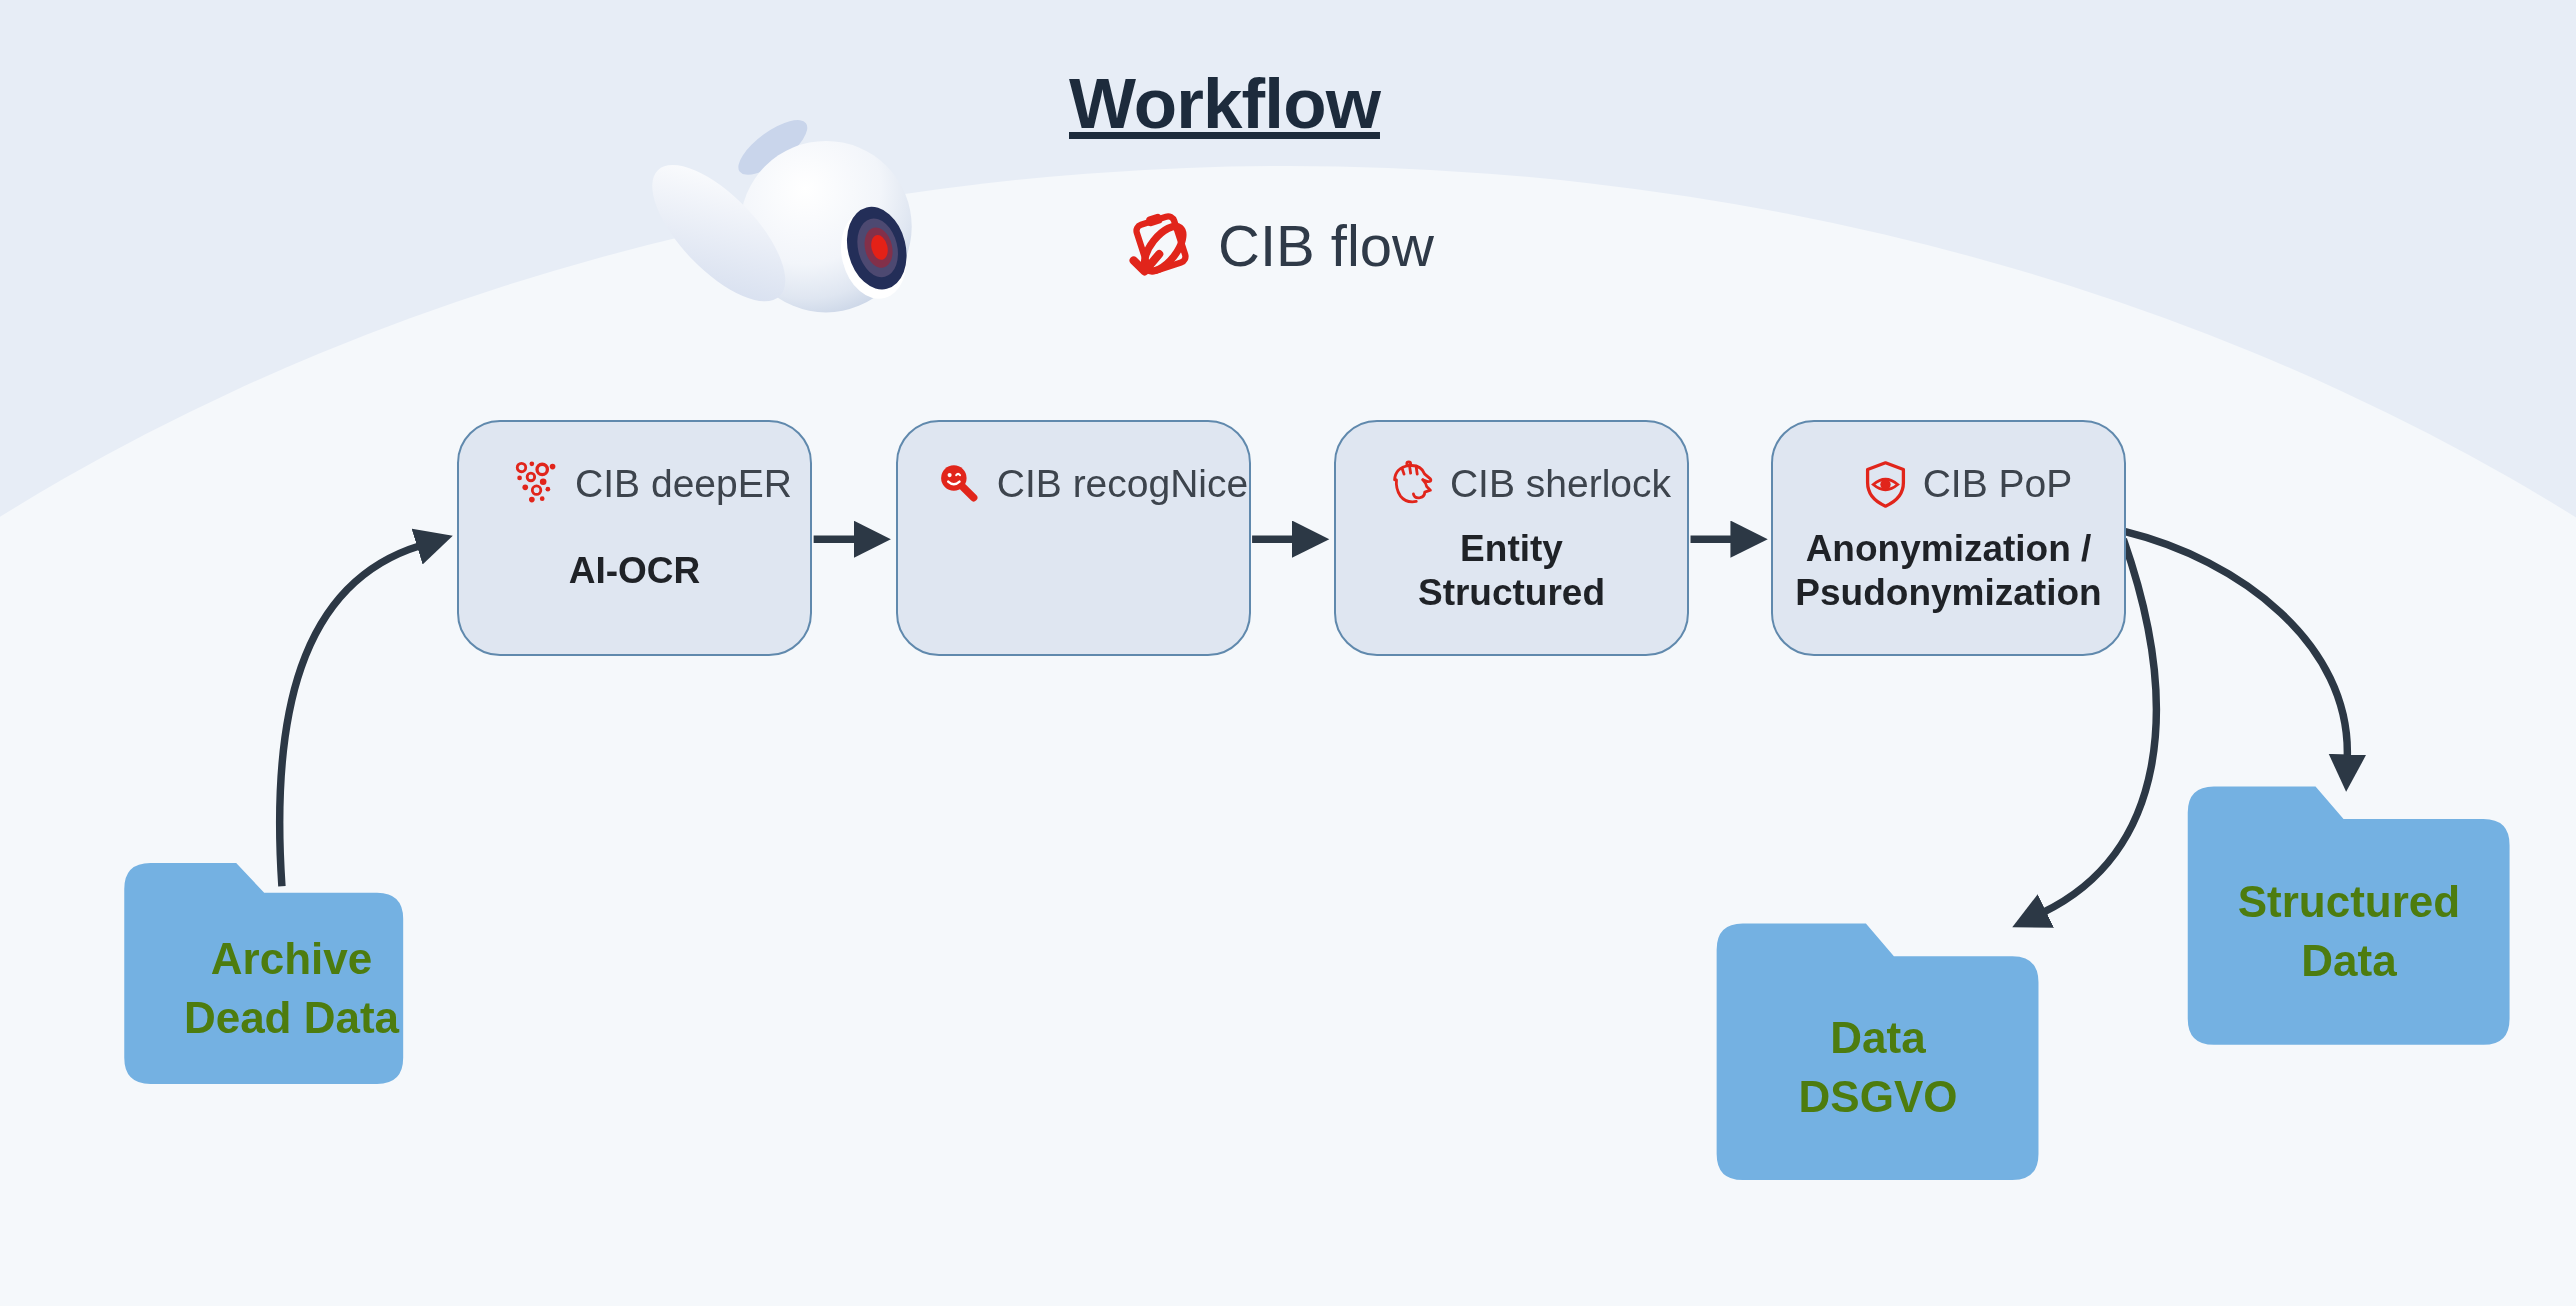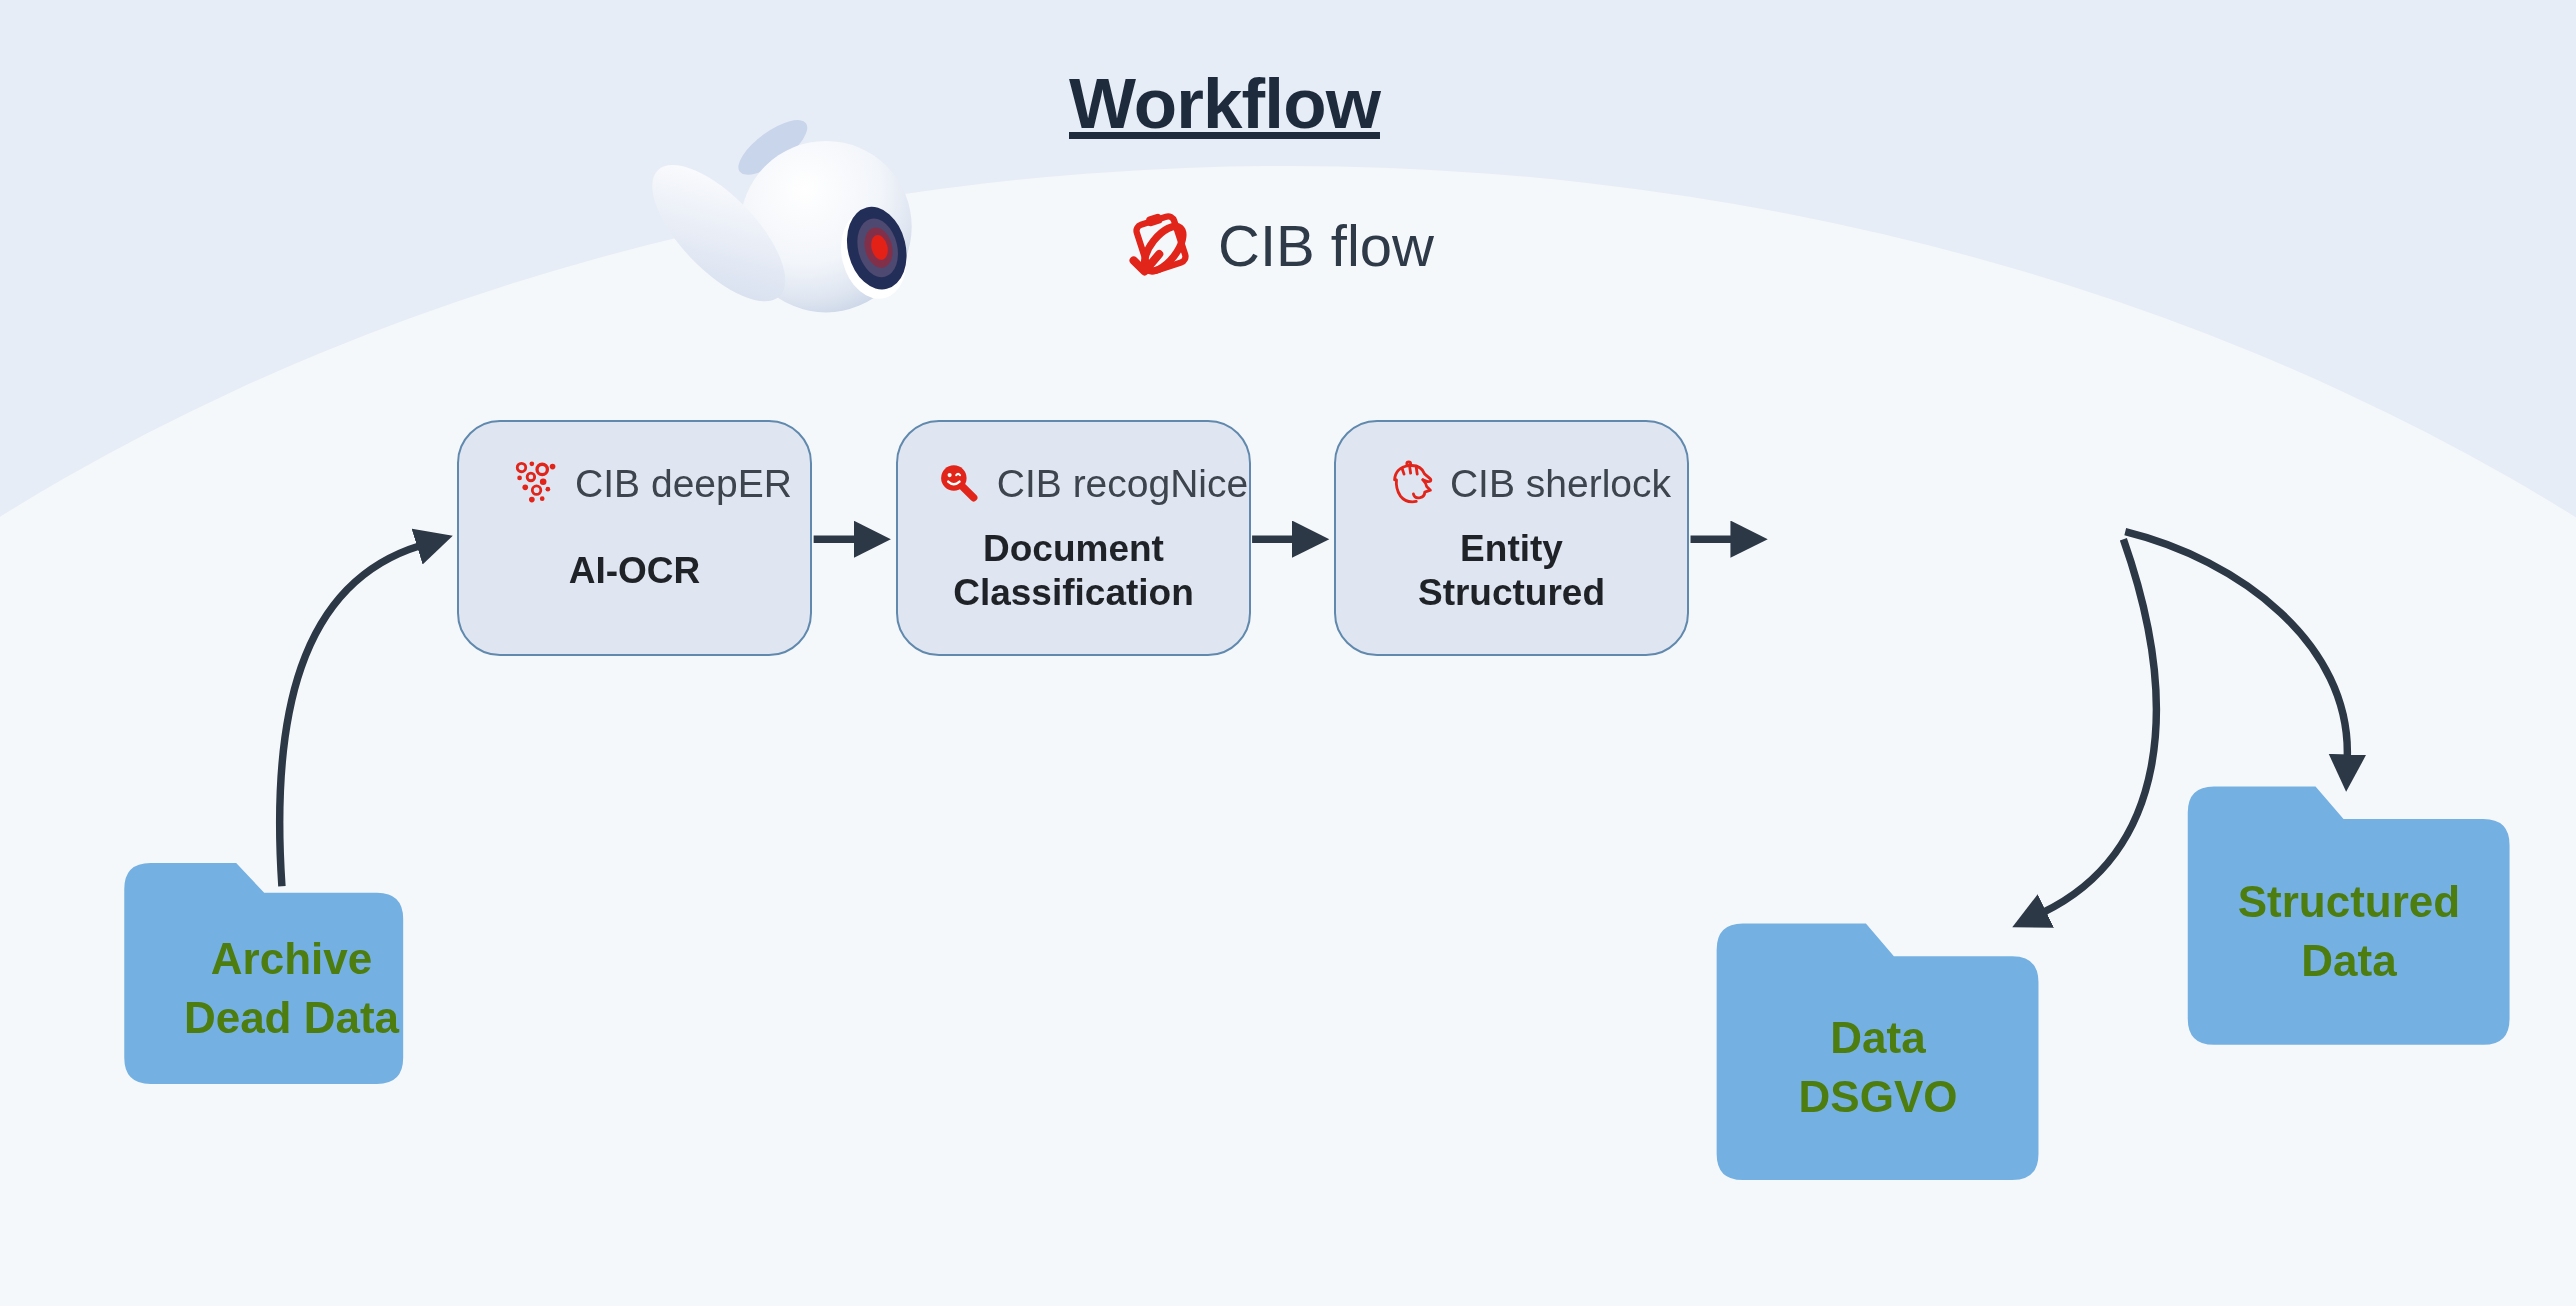--- a/index.html
+++ b/index.html
@@ -144,24 +144,20 @@
     <div class="pbox-head">
       <svg width="49" height="49" viewBox="0 0 52 52">
         <circle cx="20" cy="19" r="13.5" fill="#e1251b"></circle>
         <circle cx="15.5" cy="16" r="2.2" fill="#ffffff"></circle>
         <path d="M22.5,16 Q24.5,13.5 26.5,16" stroke="#ffffff" stroke-width="2.2" fill="none" stroke-linecap="round"></path>
         <path d="M14,23 Q20,28.5 26,23" stroke="#ffffff" stroke-width="2.6" fill="none" stroke-linecap="round"></path>
         <path d="M30,29 L41,40" stroke="#e1251b" stroke-width="8" stroke-linecap="round"></path>
       </svg>
       <span class="pbox-title">CIB recogNice</span>
     </div>
-    <div class="pbox-label">
-      <div>Document</div>
-      <div>Classification</div>
-    </div>
   </div>
 
   <div class="pbox" style="left:1334px">
     <div class="pbox-head">
       <svg width="49" height="49" viewBox="0 0 52 52">
         <g fill="none" stroke="#e1251b" stroke-width="3" stroke-linecap="round" stroke-linejoin="round">
           <path d="M7,21 Q8,8 22,6 Q35,4.5 39,15 L45,20 Q47,23 42,23 L37,21"></path>
           <circle cx="22" cy="4" r="2"></circle>
           <path d="M15,9 L17,15"></path>
           <path d="M23,7 L24,14"></path>
@@ -171,20 +167,34 @@
         </g>
       </svg>
       <span class="pbox-title">CIB sherlock</span>
     </div>
     <div class="pbox-label">
       <div>Entity</div>
       <div>Structured</div>
     </div>
   </div>
 
+  <div class="pbox" style="left:1771px">
+    <div class="pbox-head">
+      <svg width="49" height="49" viewBox="0 0 52 52">
+        <path d="M26,3 L45,10 L45,24 Q45,41 26,49 Q7,41 7,24 L7,10 Z" stroke="#e1251b" stroke-width="3.5" fill="none" stroke-linejoin="round"></path>
+        <path d="M13,26 Q26,15 39,26 Q26,37 13,26 Z" stroke="#e1251b" stroke-width="3" fill="none"></path>
+        <circle cx="26" cy="26" r="5.5" fill="#e1251b"></circle>
+      </svg>
+      <span class="pbox-title">CIB PoP</span>
+    </div>
+    <div class="pbox-label">
+      <div>Anonymization /</div>
+      <div>Psudonymization</div>
+    </div>
+  </div>
 
   <div class="folder-text" style="left:124px;top:893px;width:335px;height:191px">
     <div>Archive</div>
     <div>Dead Data</div>
   </div>
   <div class="folder-text" style="left:1717px;top:956px;width:322px;height:224px">
     <div>Data</div>
     <div>DSGVO</div>
   </div>
   <div class="folder-text" style="left:2188px;top:819px;width:322px;height:226px">

